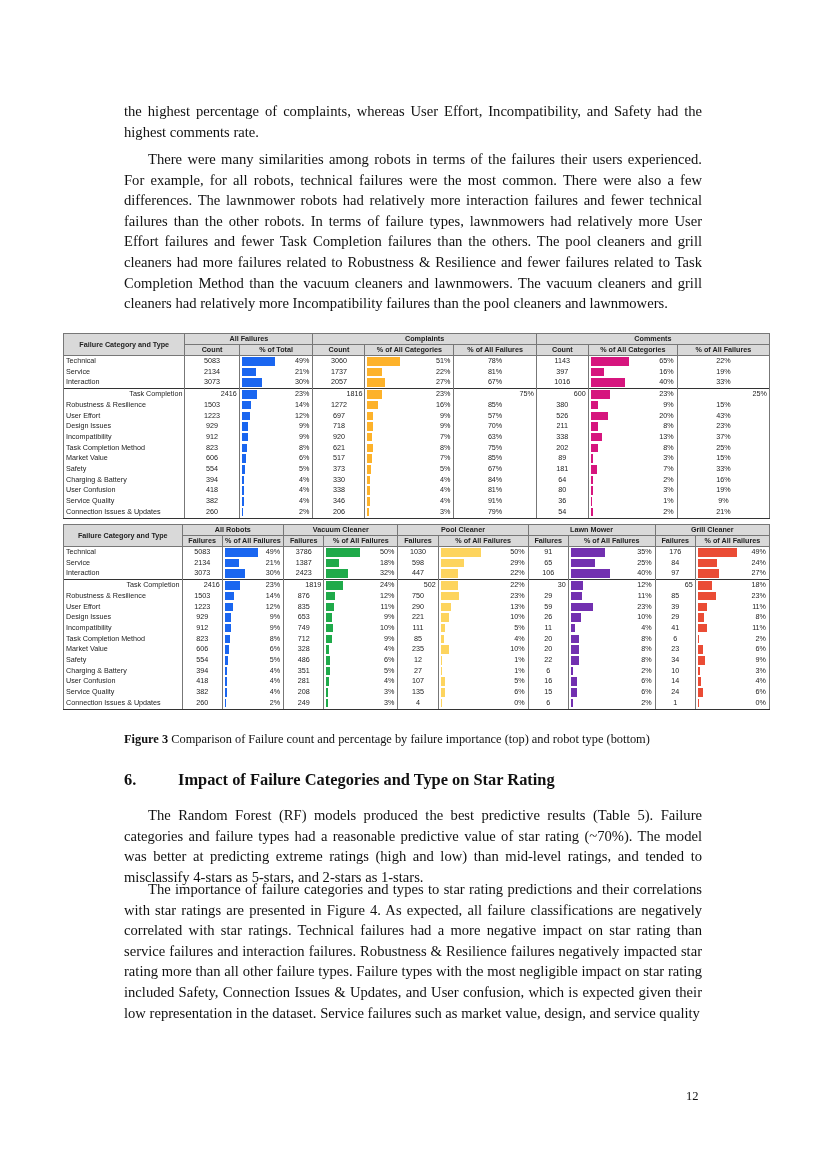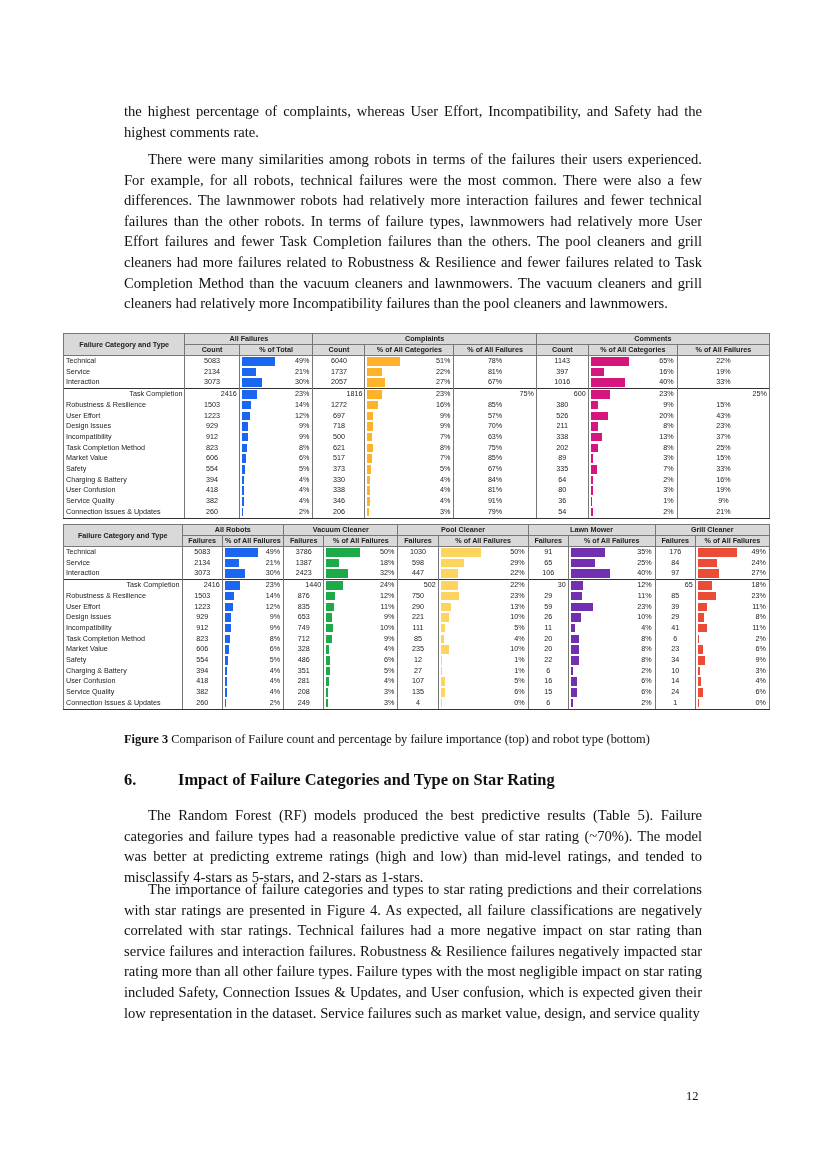--- a/index.html
+++ b/index.html
@@ -56,21 +56,21 @@
       <th>Count</th>
       <th>% of All Categories</th>
       <th>% of All Failures</th>
     </tr>
   </thead>
   <tbody id="top-body">
       <tr>
         <td class="name">Technical</td>
         <td class="num">5083</td>
         <td class="barcell"><div class="bar" style="width: 33px; background: rgb(26, 102, 240);"></div><span style="position: relative;">49%</span></td>
-        <td class="num">6040</td>
+        <td class="num">3060</td>
         <td class="barcell"><div class="bar" style="width: 33px; background: rgb(253, 178, 42);"></div><span style="position: relative;">51%</span></td>
         <td class="num">78%</td>
         <td class="num">1143</td>
         <td class="barcell"><div class="bar" style="width: 38px; background: rgb(214, 21, 126);"></div><span style="position: relative;">65%</span></td>
         <td class="num">22%</td>
       </tr>
       <tr>
         <td class="name">Service</td>
         <td class="num">2134</td>
         <td class="barcell"><div class="bar" style="width: 14.1429px; background: rgb(26, 102, 240);"></div><span style="position: relative;">21%</span></td>
@@ -133,21 +133,21 @@
         <td class="barcell"><div class="bar" style="width: 5.82353px; background: rgb(253, 178, 42);"></div><span style="position: relative;">9%</span></td>
         <td class="num">70%</td>
         <td class="num">211</td>
         <td class="barcell"><div class="bar" style="width: 6.75556px; background: rgb(214, 21, 126);"></div><span style="position: relative;">8%</span></td>
         <td class="num">23%</td>
       </tr>
       <tr>
         <td class="name">Incompatibility</td>
         <td class="num">912</td>
         <td class="barcell"><div class="bar" style="width: 6.06122px; background: rgb(26, 102, 240);"></div><span style="position: relative;">9%</span></td>
-        <td class="num">500</td>
+        <td class="num">920</td>
         <td class="barcell"><div class="bar" style="width: 4.52941px; background: rgb(253, 178, 42);"></div><span style="position: relative;">7%</span></td>
         <td class="num">63%</td>
         <td class="num">338</td>
         <td class="barcell"><div class="bar" style="width: 10.9778px; background: rgb(214, 21, 126);"></div><span style="position: relative;">13%</span></td>
         <td class="num">37%</td>
       </tr>
       <tr>
         <td class="name">Task Completion Method</td>
         <td class="num">823</td>
         <td class="barcell"><div class="bar" style="width: 5.38776px; background: rgb(26, 102, 240);"></div><span style="position: relative;">8%</span></td>
@@ -169,21 +169,21 @@
         <td class="barcell"><div class="bar" style="width: 2.53333px; background: rgb(214, 21, 126);"></div><span style="position: relative;">3%</span></td>
         <td class="num">15%</td>
       </tr>
       <tr>
         <td class="name">Safety</td>
         <td class="num">554</td>
         <td class="barcell"><div class="bar" style="width: 3.36735px; background: rgb(26, 102, 240);"></div><span style="position: relative;">5%</span></td>
         <td class="num">373</td>
         <td class="barcell"><div class="bar" style="width: 3.23529px; background: rgb(253, 178, 42);"></div><span style="position: relative;">5%</span></td>
         <td class="num">67%</td>
-        <td class="num">335</td>
+        <td class="num">181</td>
         <td class="barcell"><div class="bar" style="width: 5.91111px; background: rgb(214, 21, 126);"></div><span style="position: relative;">7%</span></td>
         <td class="num">33%</td>
       </tr>
       <tr>
         <td class="name">Charging &amp; Battery</td>
         <td class="num">394</td>
         <td class="barcell"><div class="bar" style="width: 2.69388px; background: rgb(26, 102, 240);"></div><span style="position: relative;">4%</span></td>
         <td class="num">330</td>
         <td class="barcell"><div class="bar" style="width: 2.58824px; background: rgb(253, 178, 42);"></div><span style="position: relative;">4%</span></td>
         <td class="num">84%</td>
@@ -300,21 +300,21 @@
         <td class="barcell"><div class="bar" style="width: 17.6px; background: rgb(253, 212, 94);"></div><span style="position: relative;">22%</span></td>
         <td class="num">106</td>
         <td class="barcell"><div class="bar" style="width: 39px; background: rgb(114, 48, 176);"></div><span style="position: relative;">40%</span></td>
         <td class="num">97</td>
         <td class="barcell"><div class="bar" style="width: 21.4898px; background: rgb(234, 76, 53);"></div><span style="position: relative;">27%</span></td>
       </tr>
       <tr class="sep">
         <td class="name">Task Completion</td>
         <td class="num">2416</td>
         <td class="barcell"><div class="bar" style="width: 15.4898px; background: rgb(26, 102, 240);"></div><span style="position: relative;">23%</span></td>
-        <td class="num">1440</td>
+        <td class="num">1819</td>
         <td class="barcell"><div class="bar" style="width: 16.32px; background: rgb(31, 170, 74);"></div><span style="position: relative;">24%</span></td>
         <td class="num">502</td>
         <td class="barcell"><div class="bar" style="width: 17.6px; background: rgb(253, 212, 94);"></div><span style="position: relative;">22%</span></td>
         <td class="num">30</td>
         <td class="barcell"><div class="bar" style="width: 11.7px; background: rgb(114, 48, 176);"></div><span style="position: relative;">12%</span></td>
         <td class="num">65</td>
         <td class="barcell"><div class="bar" style="width: 14.3265px; background: rgb(234, 76, 53);"></div><span style="position: relative;">18%</span></td>
       </tr>
       <tr>
         <td class="name">Robustness &amp; Resilience</td>

